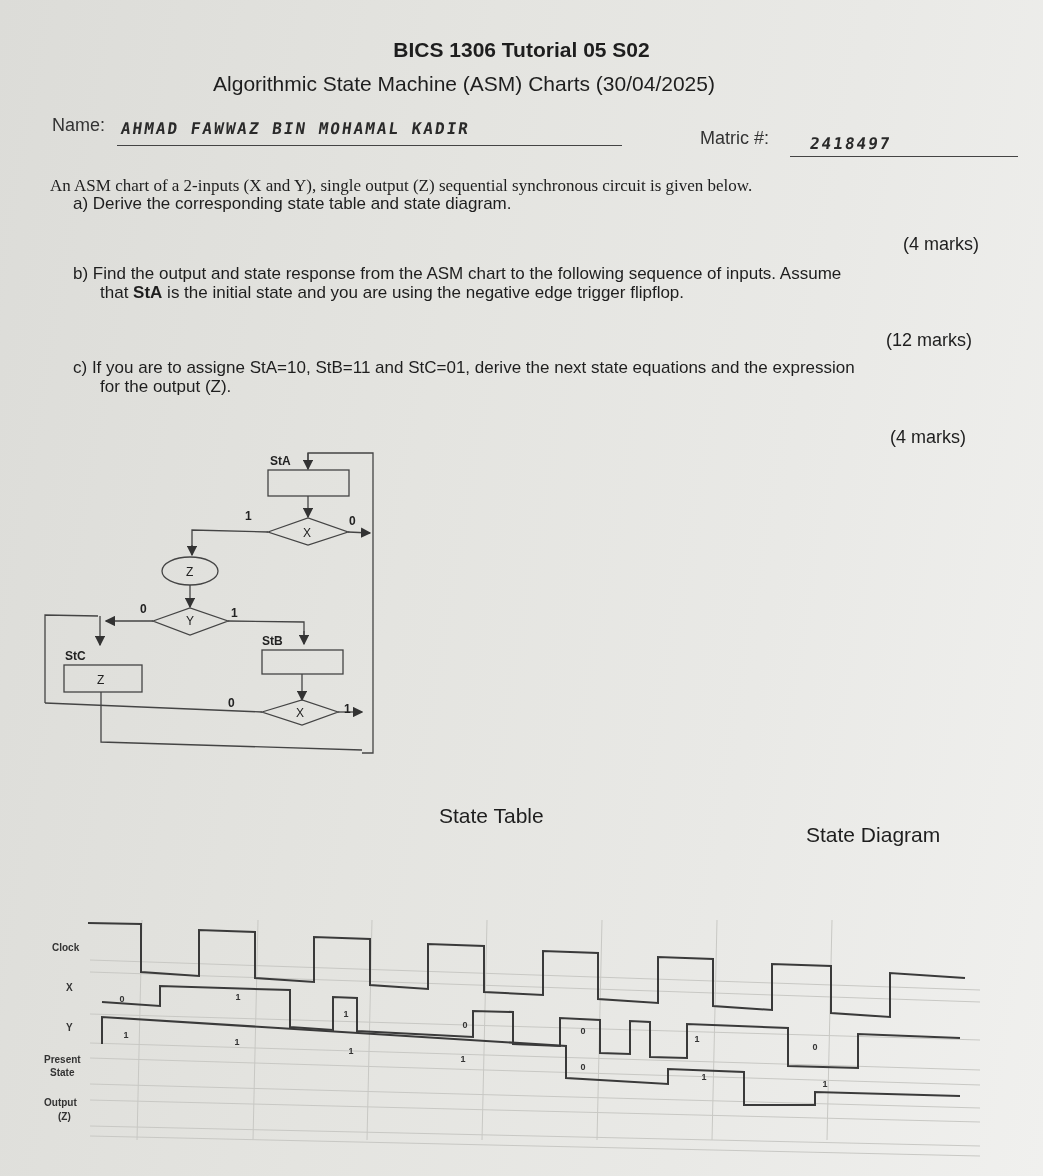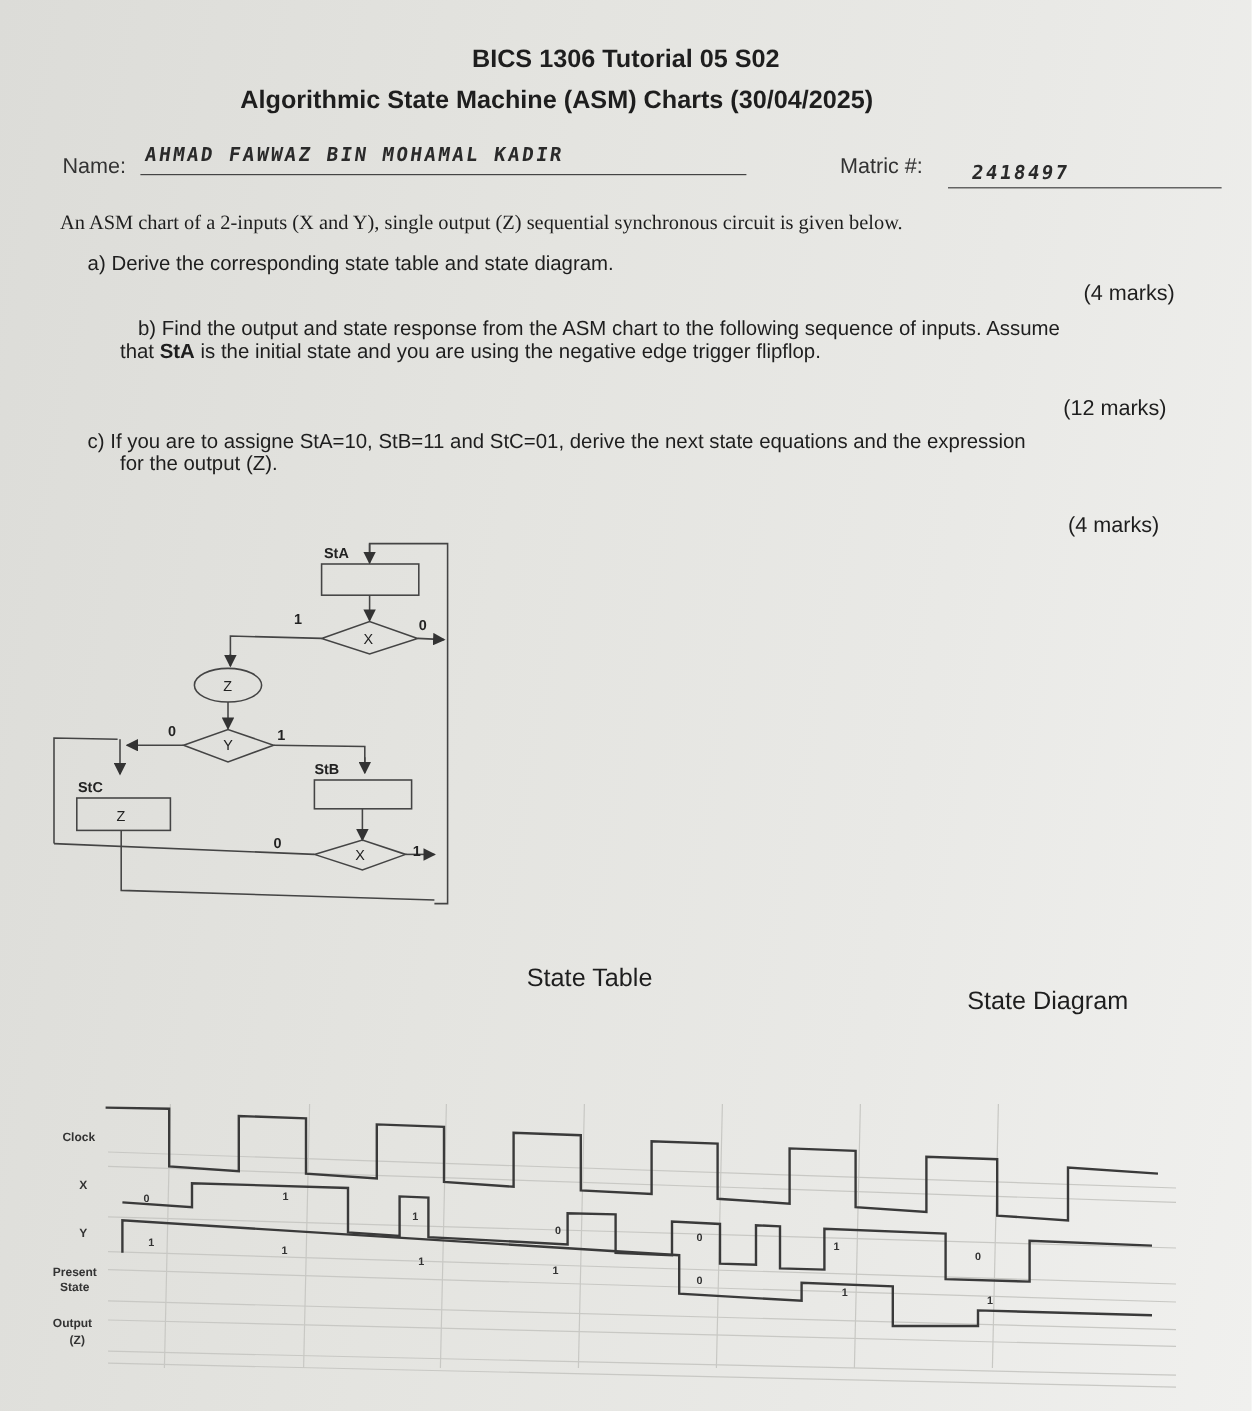--- a/index.html
+++ b/index.html
@@ -3,49 +3,49 @@
 <meta charset="utf-8">
 <style>
   html, body { margin:0; padding:0; }
   body {
     width:1043px; height:1176px; overflow:hidden;
     background: linear-gradient(100deg, #dcdcd8 0%, #e4e4e0 40%, #e9e9e6 70%, #f0f0ee 100%);
     font-family: "Liberation Sans", sans-serif; color:#1e1e1e; position:relative;
   }
   .abs { position:absolute; }
   .title { left:0; width:1043px; text-align:center; font-weight:bold; font-size:21px; top:38px; }
-  .subtitle { left:0; width:904px; text-align:center; font-size:21px; top:72px; padding-left:24px; box-sizing:border-box;font-weight:bold;}
+  .subtitle { left:0; width:904px; text-align:center; font-size:21px; top:72px; padding-left:24px; box-sizing:border-box;}
   .label { font-size:18px; color:#333; }
   .hand { font-family:"DejaVu Sans Mono", monospace; font-weight:bold; font-size:16px; color:#2a2a2a; letter-spacing:2px; transform:skewX(-8deg); }
   .uline { border-bottom:1.5px solid #444; }
   .q { font-size:17px; line-height:19px; }
   .marks { font-size:18px; }
   .section-label { font-size:21px; }
   svg text { font-family: "Liberation Sans", sans-serif; }
 </style>
 </head>
 <body>
 
 <div class="abs title">BICS 1306 Tutorial 05 S02</div>
 <div class="abs subtitle">Algorithmic State Machine (ASM) Charts (30/04/2025)</div>
 
-<div class="abs label" style="left:52px;top:128px;">Name:</div>
+<div class="abs label" style="left:52px;top:115px;">Name:</div>
 <div class="abs uline" style="left:117px;top:115px;width:505px;height:30px;">
   <span class="hand" style="position:absolute;left:4px;top:4px;">AHMAD FAWWAZ BIN MOHAMAL KADIR</span>
 </div>
 <div class="abs label" style="left:700px;top:128px;">Matric #:</div>
 <div class="abs uline" style="left:790px;top:126px;width:228px;height:30px;">
   <span class="hand" style="position:absolute;left:20px;top:8px;">2418497</span>
 </div>
 
 <div class="abs q" style="left:50px;top:176px;font-family:Liberation Serif, serif;">An ASM chart of a 2-inputs (X and Y), single output (Z) sequential synchronous circuit is given below.</div>
-<div class="abs q" style="left:73px;top:210px;">a) Derive the corresponding state table and state diagram.</div>
+<div class="abs q" style="left:73px;top:194px;">a) Derive the corresponding state table and state diagram.</div>
 <div class="abs marks" style="left:903px;top:234px;">(4 marks)</div>
 
-<div class="abs q" style="left:73px;top:264px;margin-left:42px;">b) Find the output and state response from the ASM chart to the following sequence of inputs. Assume</div>
+<div class="abs q" style="left:73px;top:264px;">b) Find the output and state response from the ASM chart to the following sequence of inputs. Assume</div>
 <div class="abs q" style="left:100px;top:283px;">
   <span>that </span><b>StA</b><span> is the initial state and you are using the negative edge trigger flipflop.</span>
 </div>
 <div class="abs marks" style="left:886px;top:330px;">(12 marks)</div>
 
 <div class="abs q" style="left:73px;top:358px;">c) If you are to assigne StA=10, StB=11 and StC=01, derive the next state equations and the expression</div>
 <div class="abs q" style="left:100px;top:377px;">for the output (Z).</div>
 <div class="abs marks" style="left:890px;top:427px;">(4 marks)</div>
 
 <svg class="abs" style="left:40px;top:445px;" width="350" height="320">

